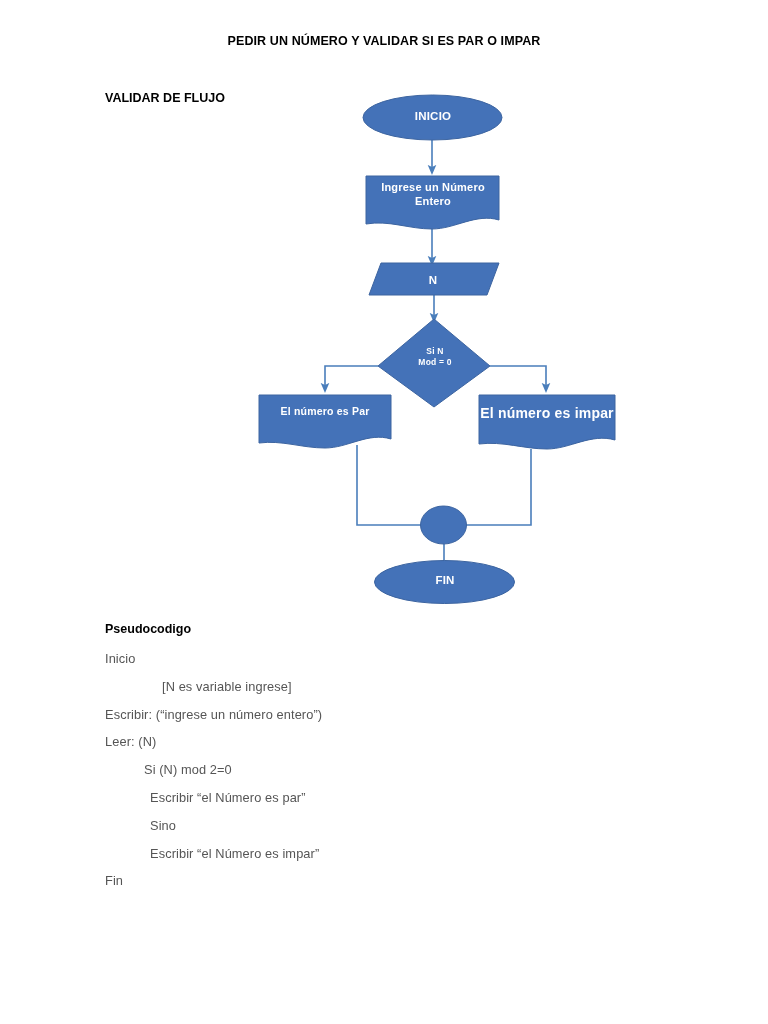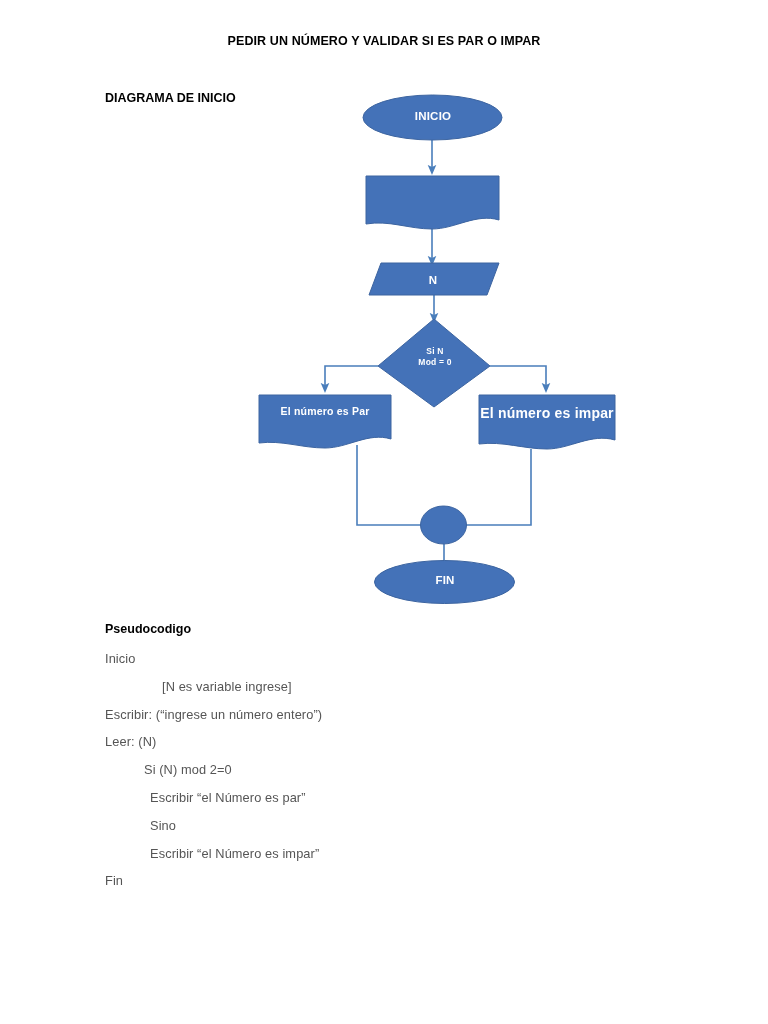--- a/index.html
+++ b/index.html
@@ -84,21 +84,21 @@
   .lbl-impar    { left: 479px; top: 398px; width: 136px; font-size: 14px; }
   .lbl-fin      { left: 375px; top: 566px; width: 140px; font-size: 11.5px; }
 </style>
 </head>
 <body>
 
 <div class="page">
 
   <div class="doc-title">PEDIR UN NÚMERO Y VALIDAR SI ES PAR O IMPAR</div>
 
-  <div class="section-heading flujo">DIAGRAMA DE INICIO</div>
+  <div class="section-heading flujo">VALIDAR DE FLUJO</div>
 
   <div class="flow">
     <svg width="768" height="620" viewBox="0 0 768 620" xmlns="http://www.w3.org/2000/svg">
       <defs>
         <marker id="arrowhead" markerWidth="7" markerHeight="7" refX="3.2" refY="3" orient="auto" markerUnits="strokeWidth">
           <path d="M0,0.3 L6.4,3 L0,5.7 L1.4,3 Z" fill="#4A7EBB"></path>
         </marker>
       </defs>
 
       <g stroke="#4A7EBB" stroke-width="1.6" fill="none">
@@ -141,20 +141,21 @@
                  C524,442 503,434 479,437 Z"></path>
 
         <ellipse cx="443.5" cy="518" rx="23" ry="19"></ellipse>
 
         <ellipse cx="444.5" cy="575" rx="70" ry="21.5"></ellipse>
       </g>
     </svg>
 
     <div class="shape-label lbl-inicio">INICIO</div>
 
+    <div class="shape-label lbl-ingrese">Ingrese un Número Entero</div>
 
     <div class="shape-label lbl-n">N</div>
 
     <div class="shape-label lbl-decision">
       <span>Si N</span><br>
       <span>Mod = 0</span>
     </div>
 
     <div class="shape-label lbl-par">El número es Par</div>
 

